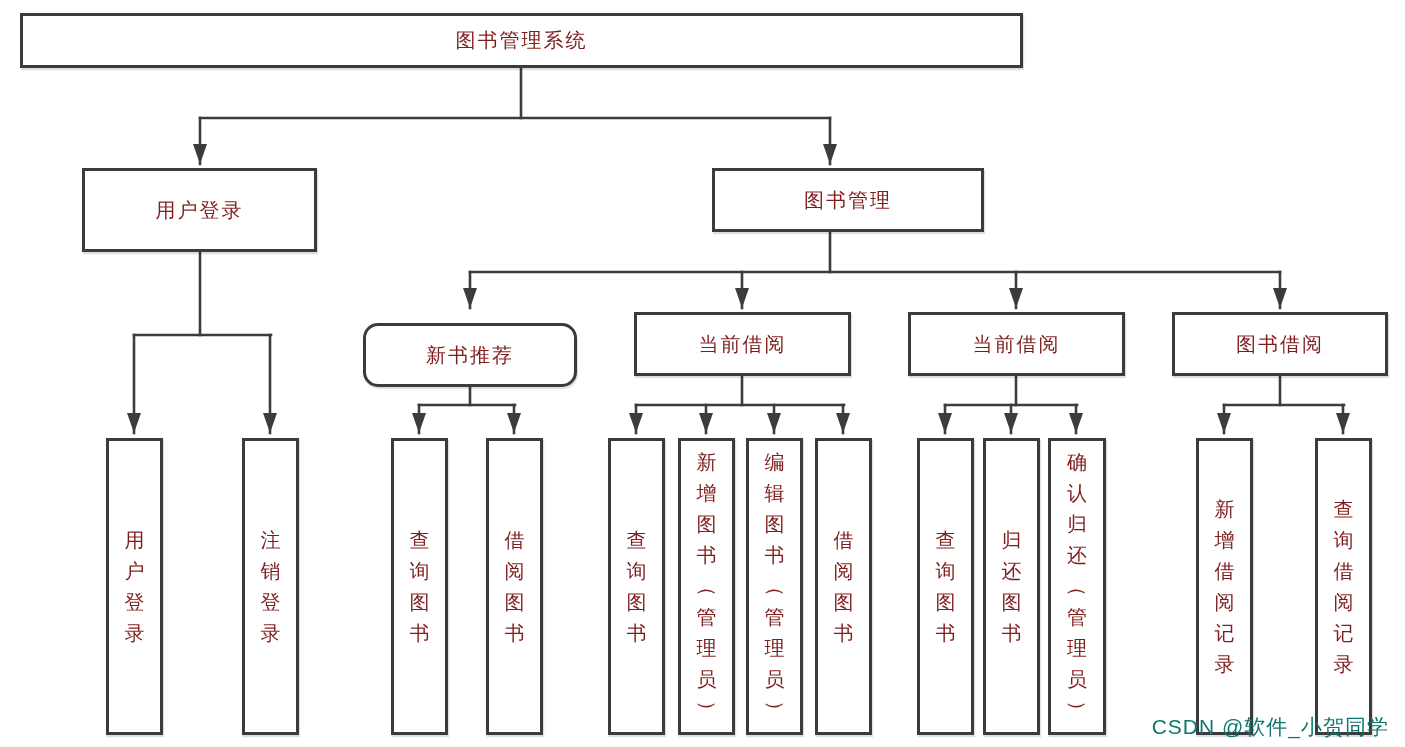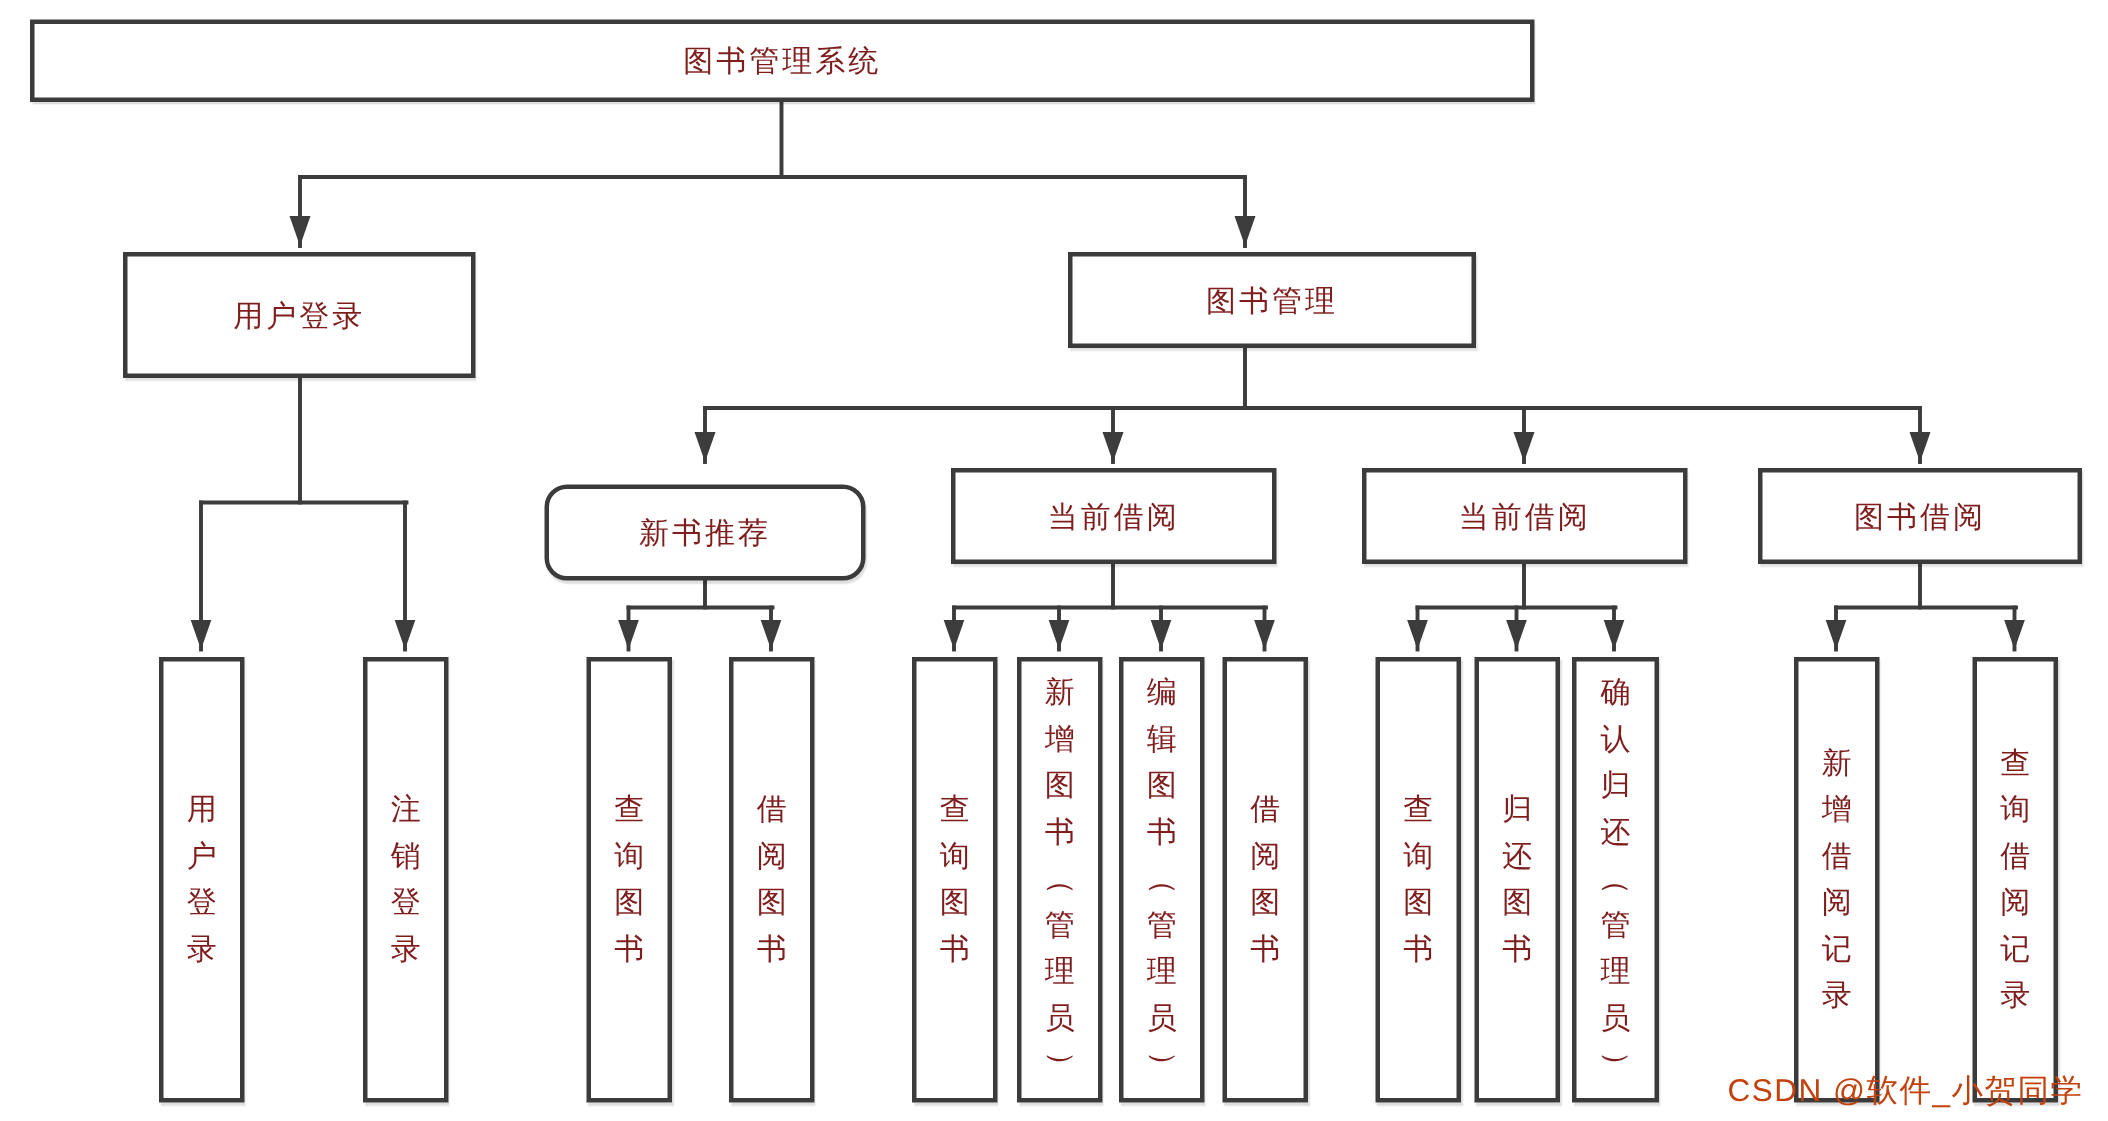--- a/index.html
+++ b/index.html
@@ -58,21 +58,21 @@
   }
   .vchar.rot {
     transform: rotate(90deg);
   }
   #watermark {
     position: absolute;
     right: 16px;
     bottom: 6px;
     font-size: 21px;
     letter-spacing: 1px;
-    color: #c2410c;
+    color: #0f766e;
     z-index: 3;
     white-space: nowrap;
   }
 </style>
 </head>
 <body>
 
 <div id="stage">
 
   <svg id="connectors" width="1405" height="747" viewBox="0 0 1405 747">

